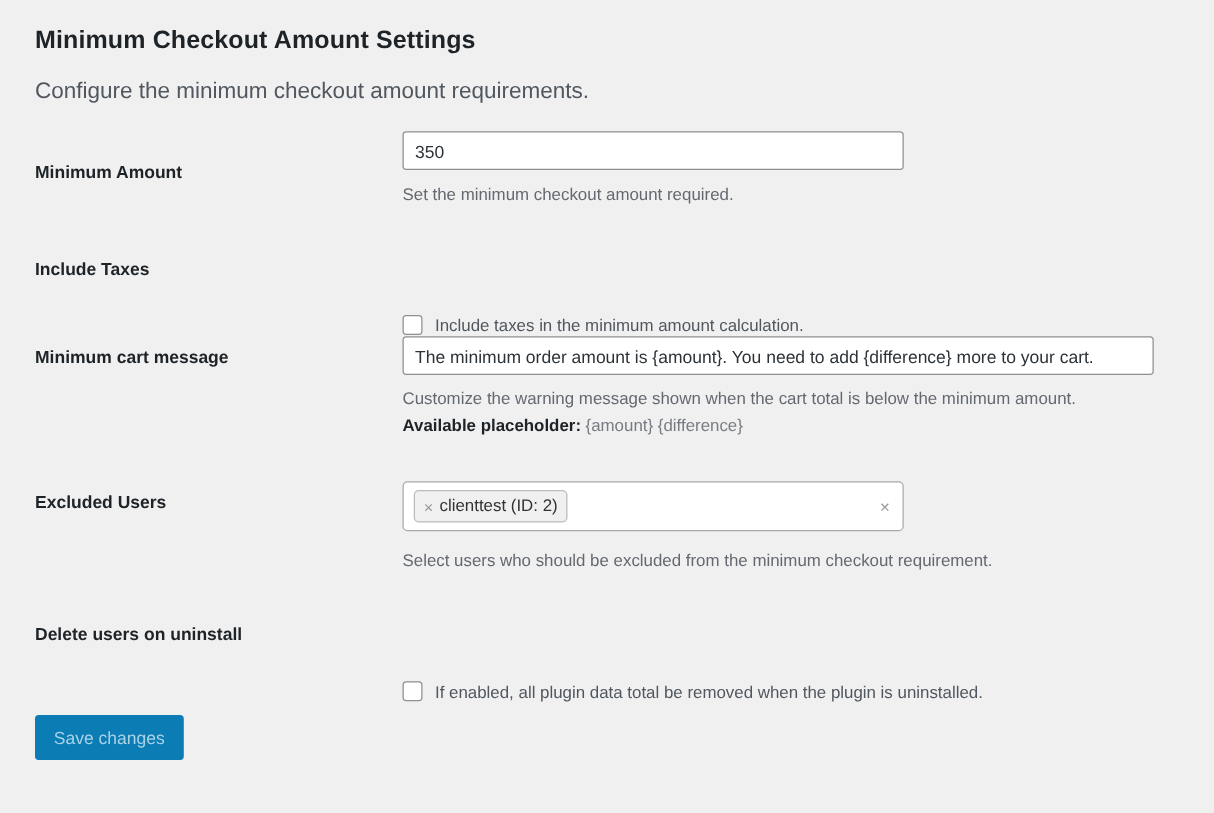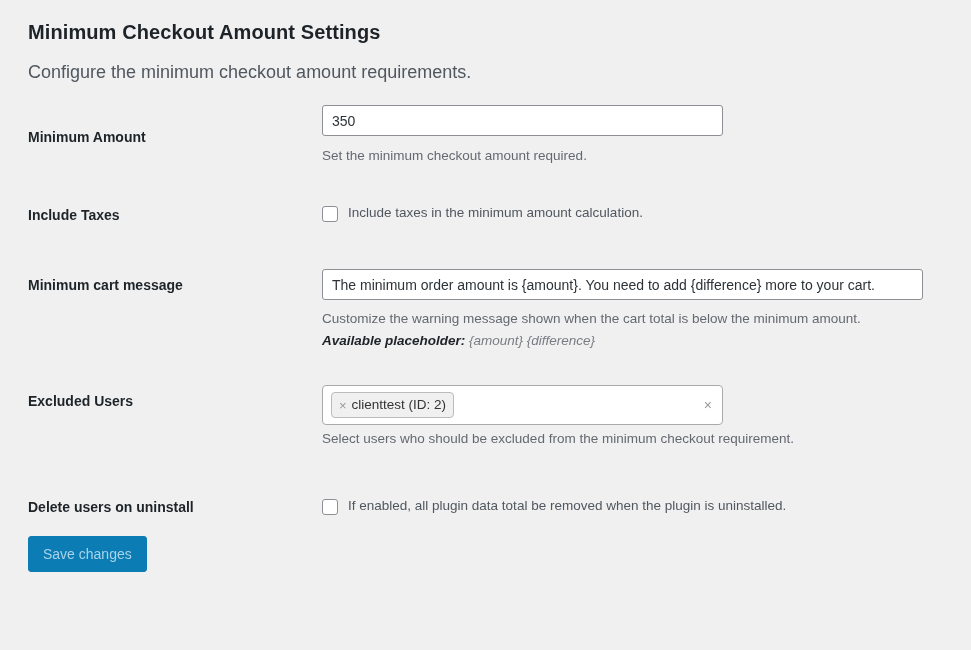--- a/index.html
+++ b/index.html
@@ -95,21 +95,22 @@
     font-weight: bold;
   }
   .desc-ph {
     color: #787c82;
     font-weight: normal;
   }
 
   
   .cb-line {
     display: flex;
-    align-items: flex-end;
+    align-items: flex-start;
+    margin-top: 48px;
   }
   .checkbox {
     box-sizing: border-box;
     width: 16px;
     height: 16px;
     background: #fff;
     border: 1px solid #8c8f94;
     border-radius: 3px;
     flex: 0 0 auto;
     margin-right: 10px;
@@ -157,21 +158,21 @@
     transform: translateY(-50%);
     color: #999;
     font-size: 14px;
     line-height: 1;
   }
 
   
   .btn-primary {
     position: absolute;
     left: 28px;
-    top: 536px;
+    top: 572px;
     box-sizing: border-box;
     height: 36px;
     padding: 0 14px;
     background: #0c7cb5;
     border: 1px solid #0c7cb5;
     border-radius: 3px;
     color: #a8d3e8;
     font-family: "Liberation Sans", sans-serif;
     font-size: 14px;
     line-height: 34px;
@@ -205,38 +206,38 @@
           <span class="cb-text">Include taxes in the minimum amount calculation.</span>
         </div>
       </div>
     </div>
 
     <div class="row">
       <div class="row-label" style="top: 178px;">Minimum cart message</div>
       <div class="row-field" style="top: 171px;">
         <input class="text-input message" type="text" value="The minimum order amount is {amount}. You need to add {difference} more to your cart." style="">
         <div class="desc" style="margin-top: 9px;">Customize the warning message shown when the cart total is below the minimum amount.</div>
-        <div style="margin-top: 4px; font-style: italic;">
+        <div style="margin-top: 4px;">
           <span class="desc-strong">Available placeholder:</span>
           <span class="desc-strong desc-ph">{amount} {difference}</span>
         </div>
       </div>
     </div>
 
     <div class="row">
       <div class="row-label" style="top: 294px;">Excluded Users</div>
       <div class="row-field" style="top: 287px;">
         <div class="multiselect">
           <span class="token">
             <span class="token-remove">×</span>
             <span>clienttest (ID: 2)</span>
           </span>
           <span class="multiselect-clear">×</span>
         </div>
-        <div class="desc" style="margin-top: 4px;">Select users who should be excluded from the minimum checkout requirement.</div>
+        <div class="desc" style="margin-top: 14px;">Select users who should be excluded from the minimum checkout requirement.</div>
       </div>
     </div>
 
     <div class="row">
       <div class="row-label" style="top: 400px;">Delete users on uninstall</div>
       <div class="row-field" style="top: 399px;">
         <div class="cb-line">
           <span class="checkbox"></span>
           <span class="cb-text">If enabled, all plugin data total be removed when the plugin is uninstalled.</span>
         </div>

